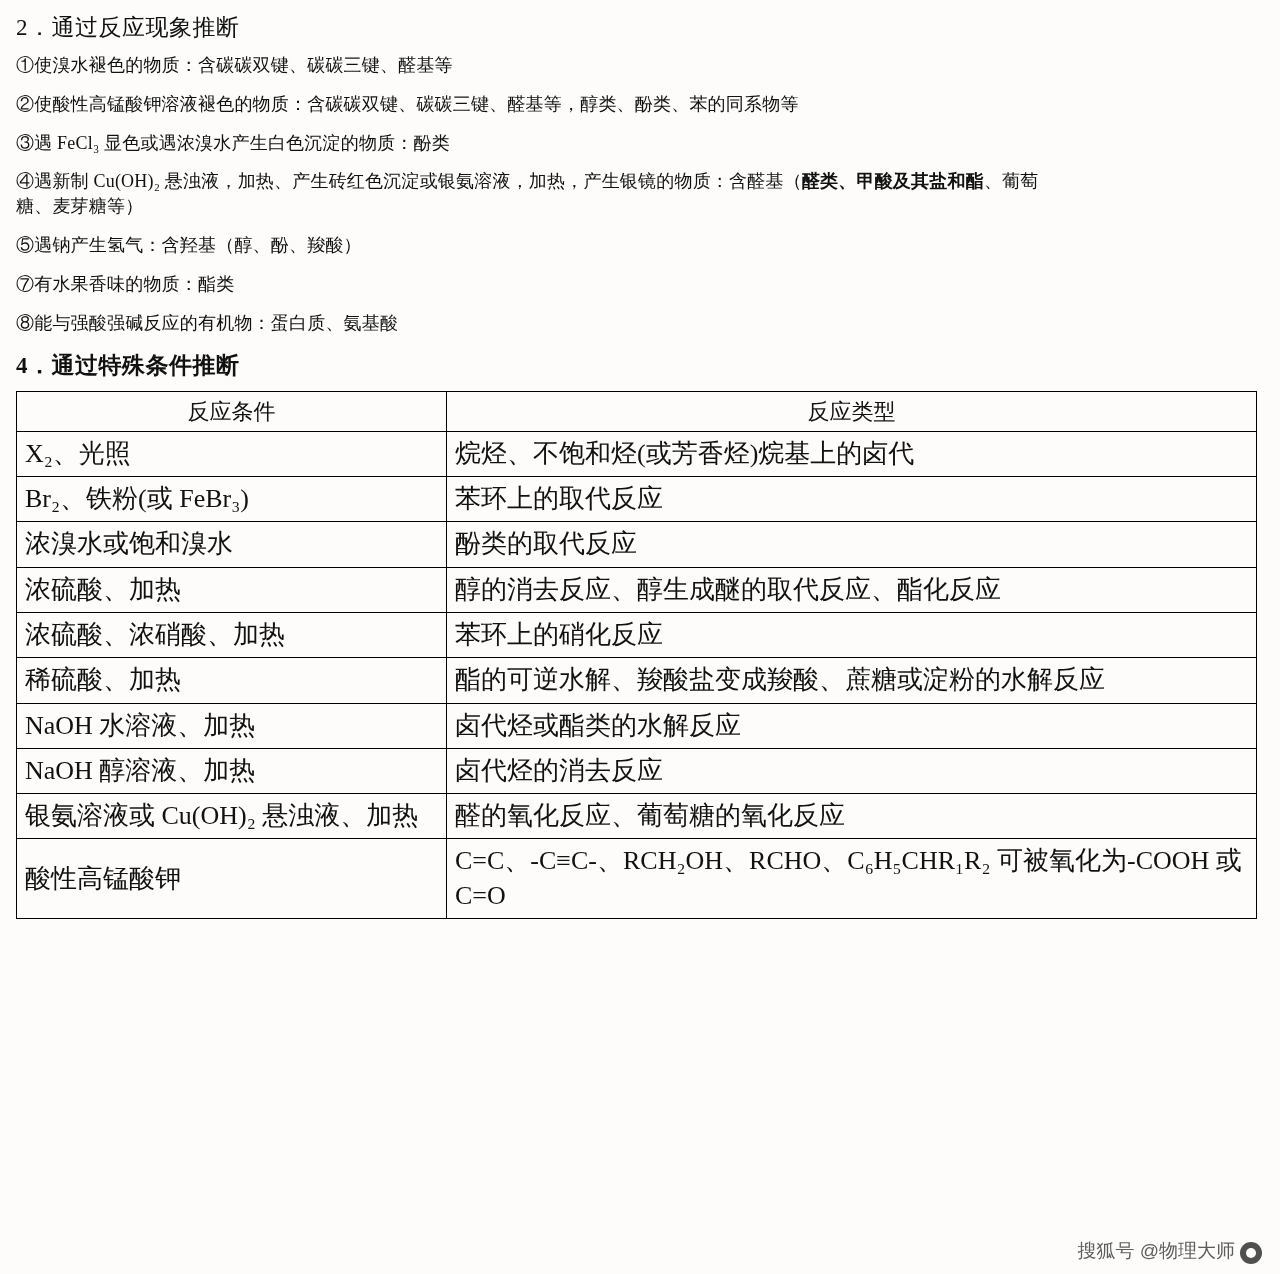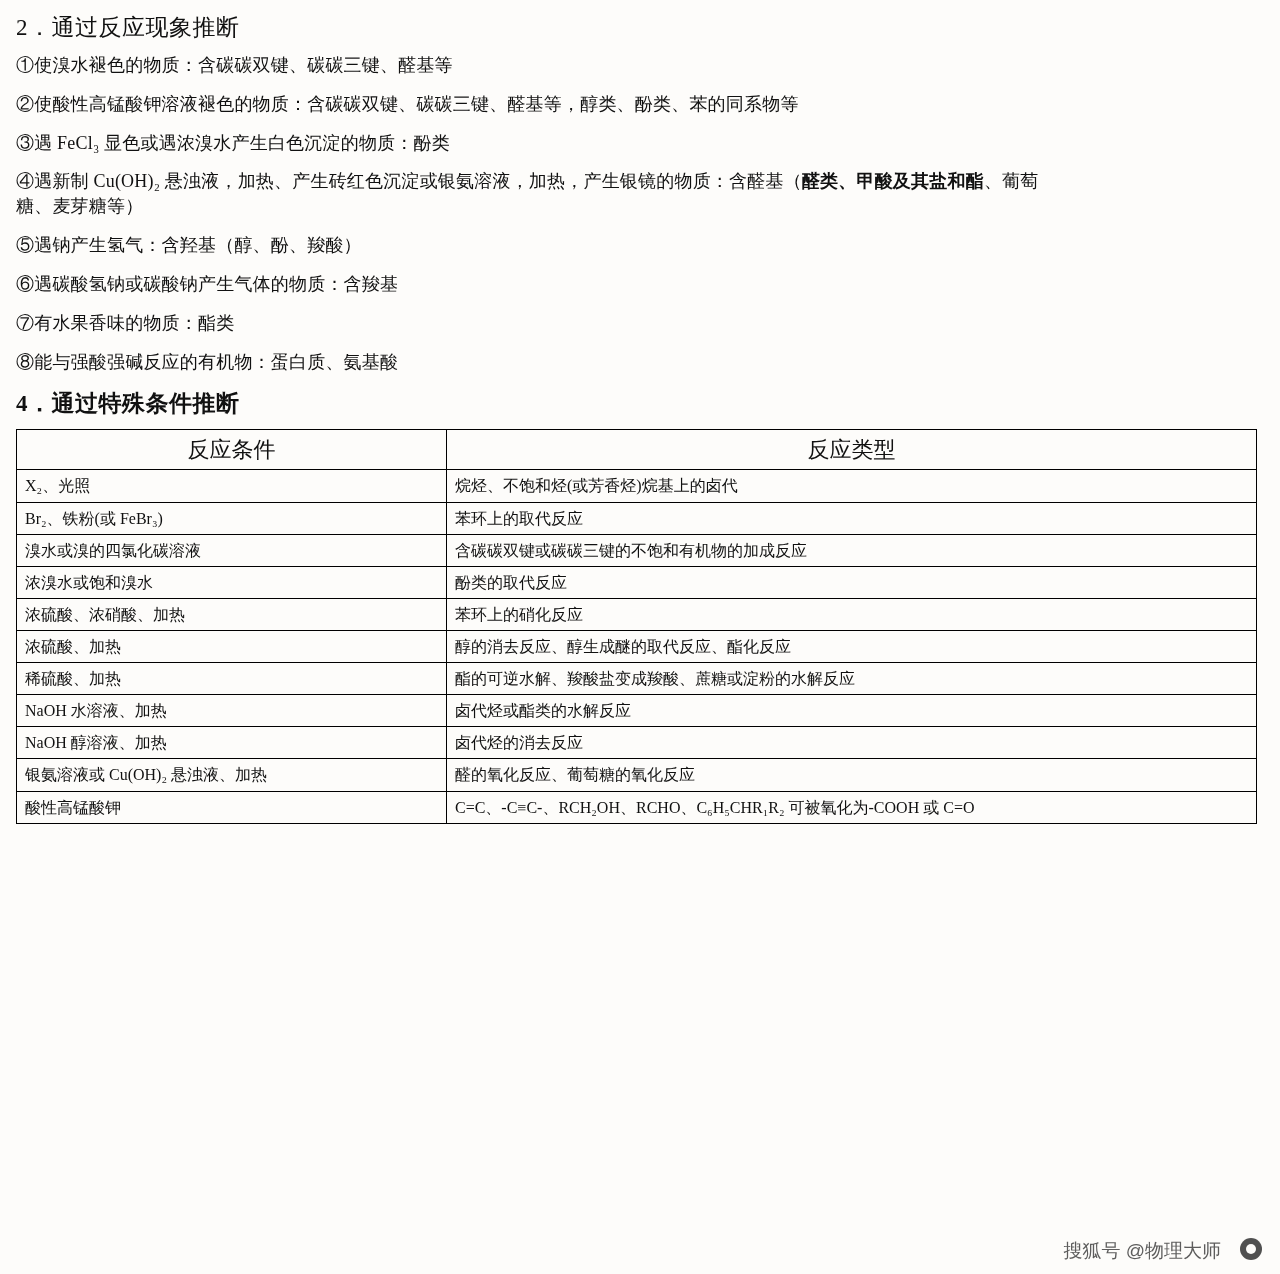--- a/index.html
+++ b/index.html
@@ -37,40 +37,40 @@
   }
   table.cond {
     border-collapse: collapse;
     width: 1240px;
     margin-top: 4px;
     table-layout: fixed;
   }
   table.cond td, table.cond th {
     border: 1px solid #000;
     padding: 5px 8px;
-    font-size: 16px;
+    font-size: 26px;
     line-height: 1.32;
     vertical-align: middle;
     text-align: left;
     font-weight: normal;
   }
   table.cond th {
     text-align: center;
     font-size: 22px;
   }
   table.cond col.c1 { width: 430px; }
   table.cond col.c2 { width: 810px; }
   td.bold, th.bold { font-weight: bold; }
   .watermark {
     position: absolute;
     right: 18px;
     bottom: 10px;
     display: flex;
-    align-items: flex-start;
-    gap: 19px;
+    align-items: flex-end;
+    gap: 5px;
     opacity: 0.82;
   }
   .watermark .wm-text {
     font-size: 19px;
     color: #3a3a3a;
     font-family: "Liberation Sans", sans-serif;
   }
   .watermark .wm-dot {
     width: 22px;
     height: 22px;
@@ -95,21 +95,20 @@
 
 <div class="page">
 
   <div class="sec-head normal-weight">2．通过反应现象推断</div>
 
   <div class="para">①使溴水褪色的物质：含碳碳双键、碳碳三键、醛基等</div>
   <div class="para">②使酸性高锰酸钾溶液褪色的物质：含碳碳双键、碳碳三键、醛基等，醇类、酚类、苯的同系物等</div>
   <div class="para">③遇 FeCl₃ 显色或遇浓溴水产生白色沉淀的物质：酚类</div>
   <div class="para">④遇新制 Cu(OH)₂ 悬浊液，加热、产生砖红色沉淀或银氨溶液，加热，产生银镜的物质：含醛基（<b>醛类、甲酸及其盐和酯</b>、葡萄糖、麦芽糖等）</div>
   <div class="para">⑤遇钠产生氢气：含羟基（醇、酚、羧酸）</div>
-  <div class="para">⑥遇碳酸氢钠或碳酸钠产生气体的物质：含羧基</div>
   <div class="para">⑦有水果香味的物质：酯类</div>
   <div class="para">⑧能与强酸强碱反应的有机物：蛋白质、氨基酸</div>
 
   <div class="sec-head">4．通过特殊条件推断</div>
 
   <table class="cond">
     <colgroup>
         <col class="c1">
         <col class="c2">
       </colgroup>
@@ -122,34 +121,30 @@
     <tbody id="tbody">
         <tr>
           <td>X₂、光照</td>
           <td>烷烃、不饱和烃(或芳香烃)烷基上的卤代</td>
         </tr>
         <tr>
           <td>Br₂、铁粉(或 FeBr₃)</td>
           <td>苯环上的取代反应</td>
         </tr>
         <tr>
-          <td>溴水或溴的四氯化碳溶液</td>
-          <td>含碳碳双键或碳碳三键的不饱和有机物的加成反应</td>
-        </tr>
-        <tr>
           <td>浓溴水或饱和溴水</td>
           <td>酚类的取代反应</td>
         </tr>
         <tr>
+          <td class="bold">浓硫酸、加热</td>
+          <td class="bold">醇的消去反应、醇生成醚的取代反应、酯化反应</td>
+        </tr>
+        <tr>
           <td>浓硫酸、浓硝酸、加热</td>
           <td>苯环上的硝化反应</td>
-        </tr>
-        <tr>
-          <td class="bold">浓硫酸、加热</td>
-          <td class="bold">醇的消去反应、醇生成醚的取代反应、酯化反应</td>
         </tr>
         <tr>
           <td>稀硫酸、加热</td>
           <td>酯的可逆水解、羧酸盐变成羧酸、蔗糖或淀粉的水解反应</td>
         </tr>
         <tr>
           <td>NaOH 水溶液、加热</td>
           <td>卤代烃或酯类的水解反应</td>
         </tr>
         <tr>

